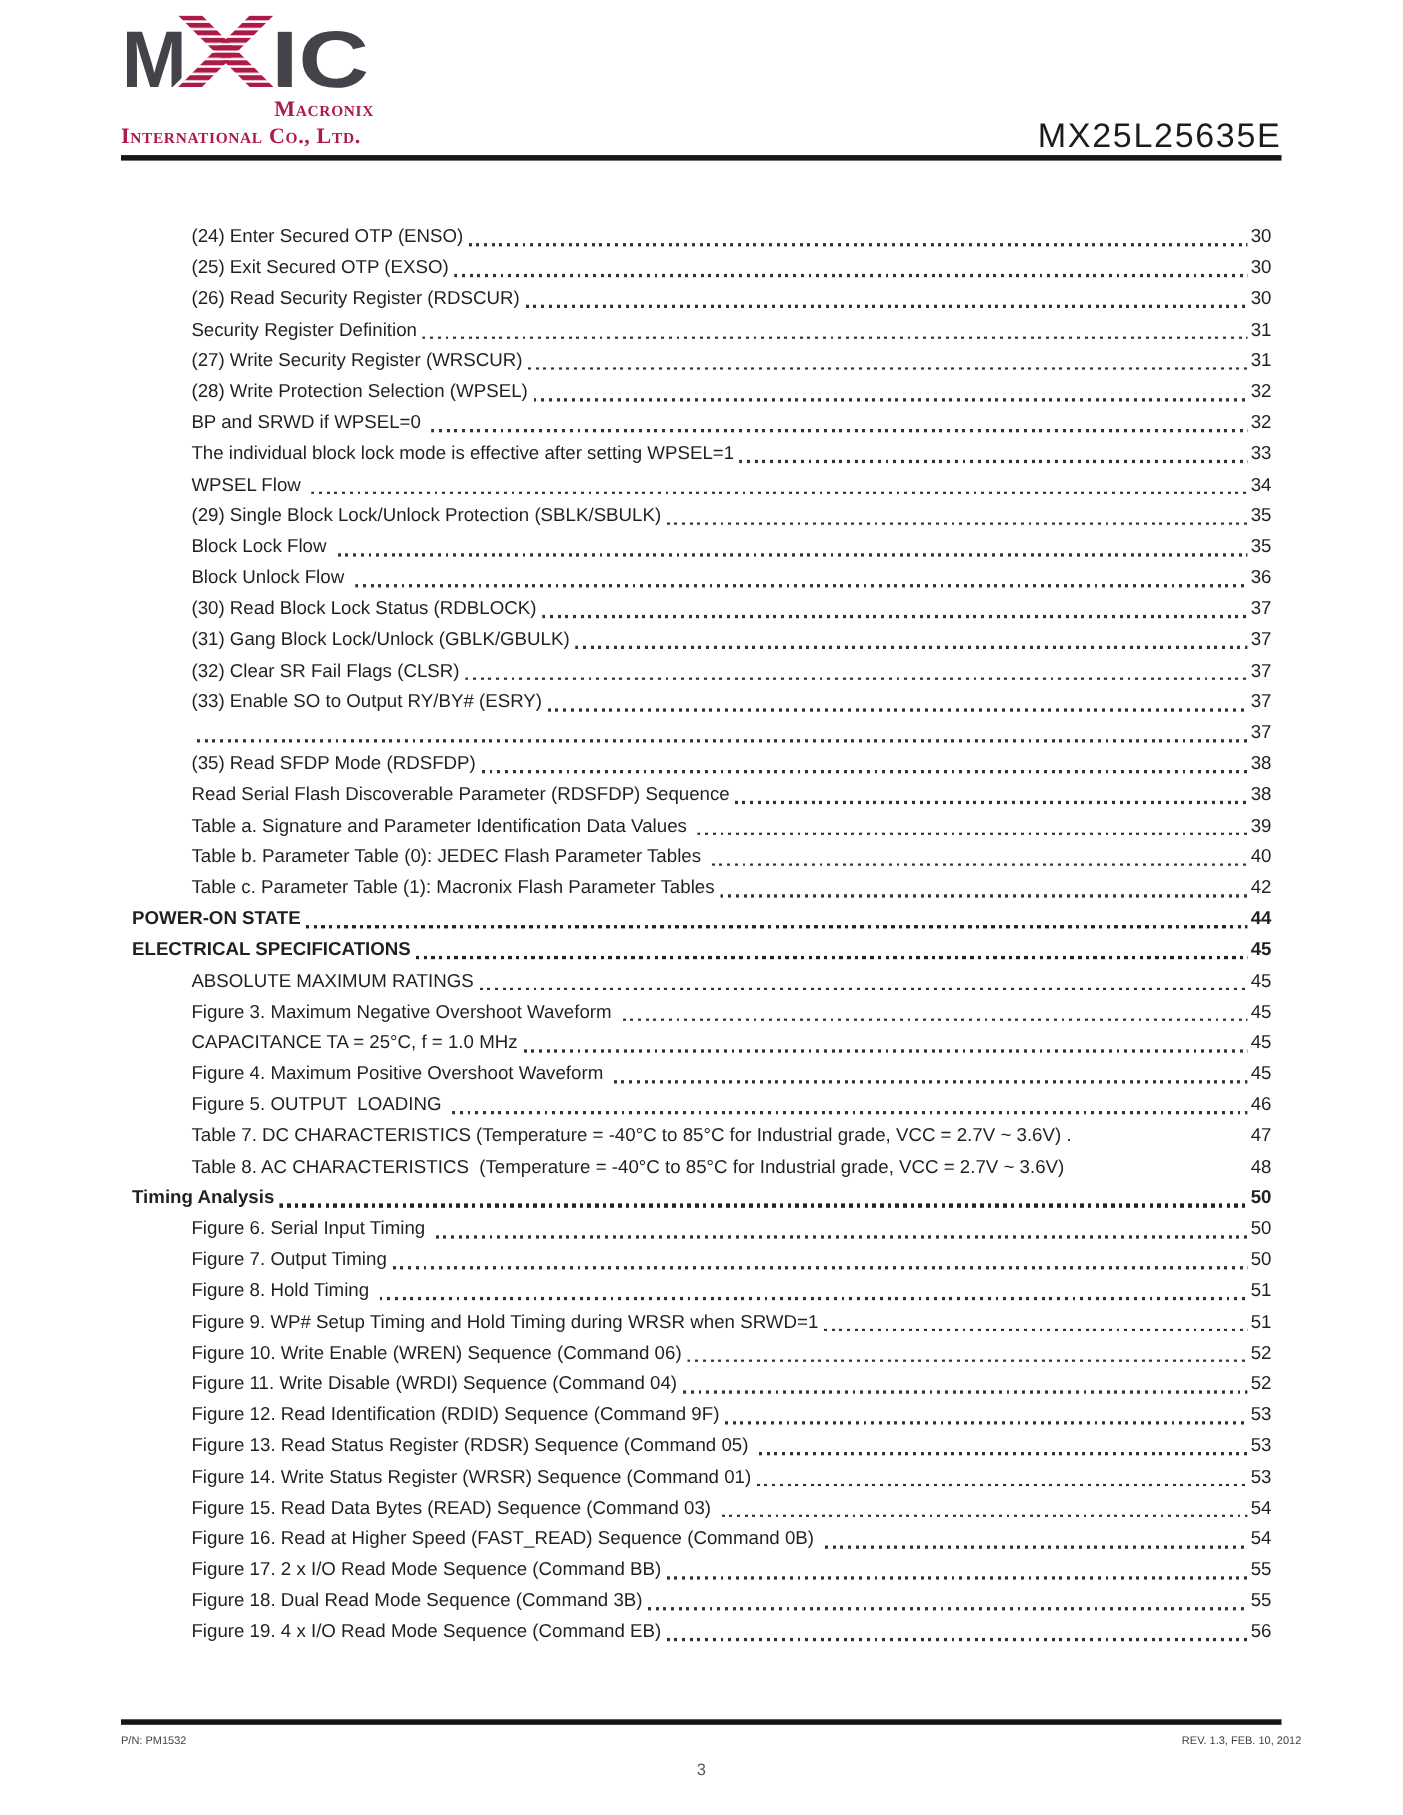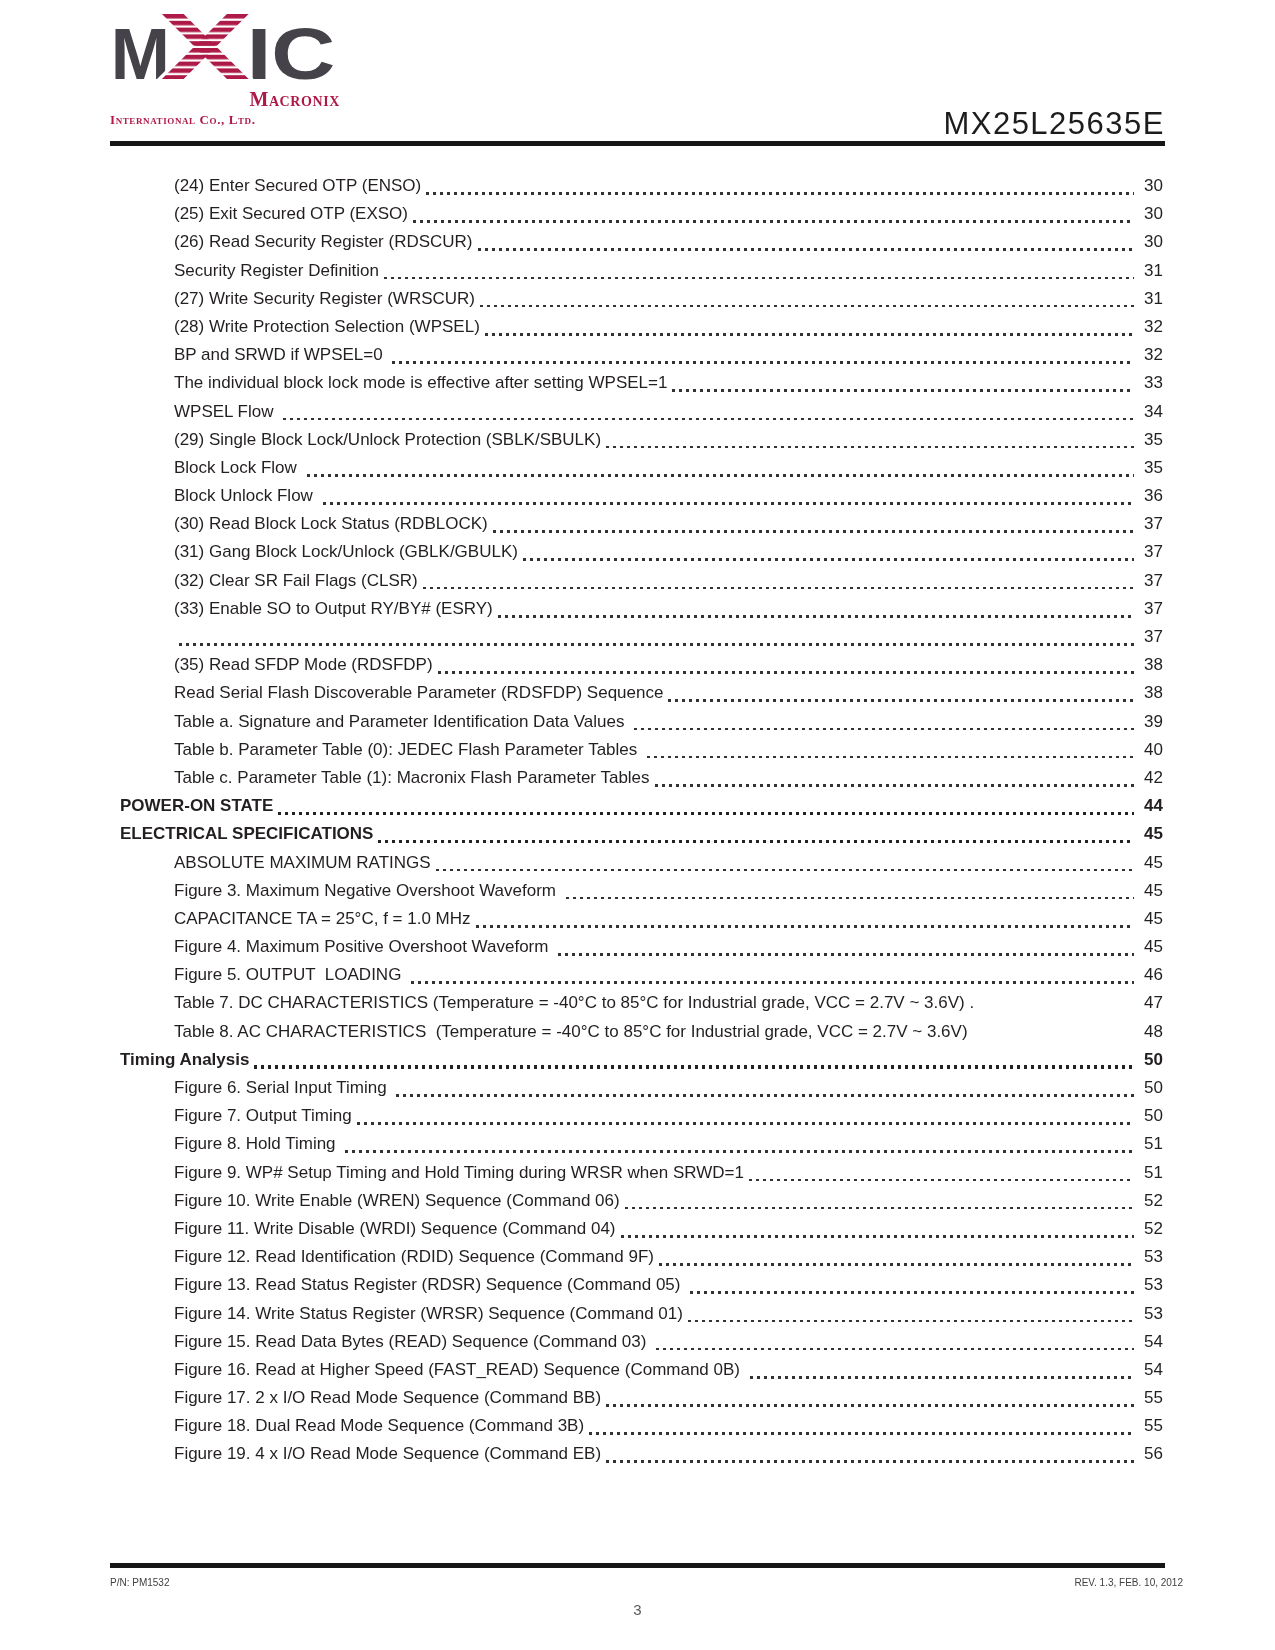--- a/index.html
+++ b/index.html
@@ -21,34 +21,34 @@
   .logo-block{position:absolute;left:0;top:0;}
   .logo-svg{display:block;width:230px;height:67px;}
   .logo-letter{fill:var(--logo-gray);font-family:"Liberation Sans",sans-serif;font-weight:bold;}
   .stripe-rect{fill:var(--brand);}
   .x-under{fill:#ffffff;}
   .company{
     margin-top:6px;font-family:"Liberation Serif",serif;font-weight:bold;
     font-variant:small-caps;color:var(--brand);line-height:1.25;letter-spacing:0.6px;
   }
   .company .l1{font-size:20px;text-align:right;}
-  .company .l2{font-size:13px;}
+  .company .l2{font-size:20px;}
   .doc-title{
     position:absolute;right:0;top:92px;font-size:31px;font-weight:normal;
     letter-spacing:1.5px;color:#1C1C1C;white-space:nowrap;
   }
   .header-rule{position:absolute;left:110px;right:110px;top:141px;height:5px;background:var(--rule);}
   
-  .toc{position:absolute;left:110px;right:112px;top:172px;}
+  .toc{position:absolute;left:110px;right:112px;top:201px;}
   .toc-row{display:flex;height:28.2px;font-size:17px;}
   .toc-row .label{white-space:pre;line-height:28.2px;flex:0 1 auto;overflow:hidden;}
   .toc-row.lvl1{padding-left:64px;}
   .toc-row.lvl0{padding-left:10px;}
   .toc-row.bold{font-weight:bold;}
-  .toc-row .pagenum{line-height:28.2px;text-align:right;min-width:26px;flex:0 0 auto;}
+  .toc-row .pagenum{line-height:28.2px;text-align:left;min-width:26px;flex:0 0 auto;}
   .dots{
     flex:1 1 0;min-width:8px;align-self:flex-end;height:2.7px;margin:0 3px 5.5px 5px;
     background:repeating-linear-gradient(to right,#333 0 2.7px,transparent 2.7px 7px);
   }
   .toc-row.bold .dots{
     height:3.2px;
     background:repeating-linear-gradient(to right,#222 0 3.2px,transparent 3.2px 7px);
   }
   .dots.plain{
     background:none;height:auto;align-self:stretch;line-height:28.2px;

